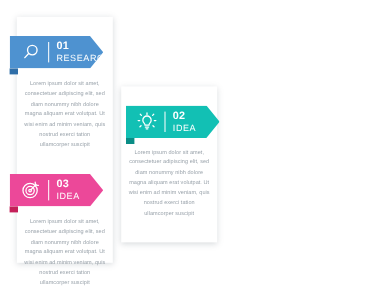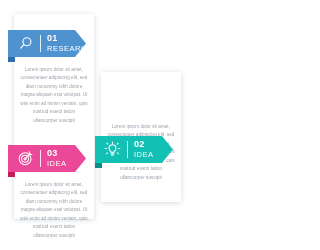--- a/index.html
+++ b/index.html
@@ -75,21 +75,21 @@
     font-size:7.5px;
     font-weight:normal;
     letter-spacing:0.5px;
   }
 
   
   #ribbon-01{ left:8px; top:30px; }
   #ribbon-01 .ribbon-body{ width:78px; background:#4e92d0; }
   #ribbon-01 .ribbon-tail{ background:#2f6ea8; }
   
-  #ribbon-02{ left:95px; top:88px;margin-top:48px; }
+  #ribbon-02{ left:105px; top:88px; }
   #ribbon-02 .ribbon-body{ width:78px; background:#12c0b4; }
   #ribbon-02 .ribbon-tail{ background:#0a8d86; }
   
   #ribbon-03{ left:8px; top:145px; }
   #ribbon-03 .ribbon-body{ width:78px; background:#ec4899; }
   #ribbon-03 .ribbon-tail{ background:#c41f59; }
 
   
   .body-text{
     position:absolute;

